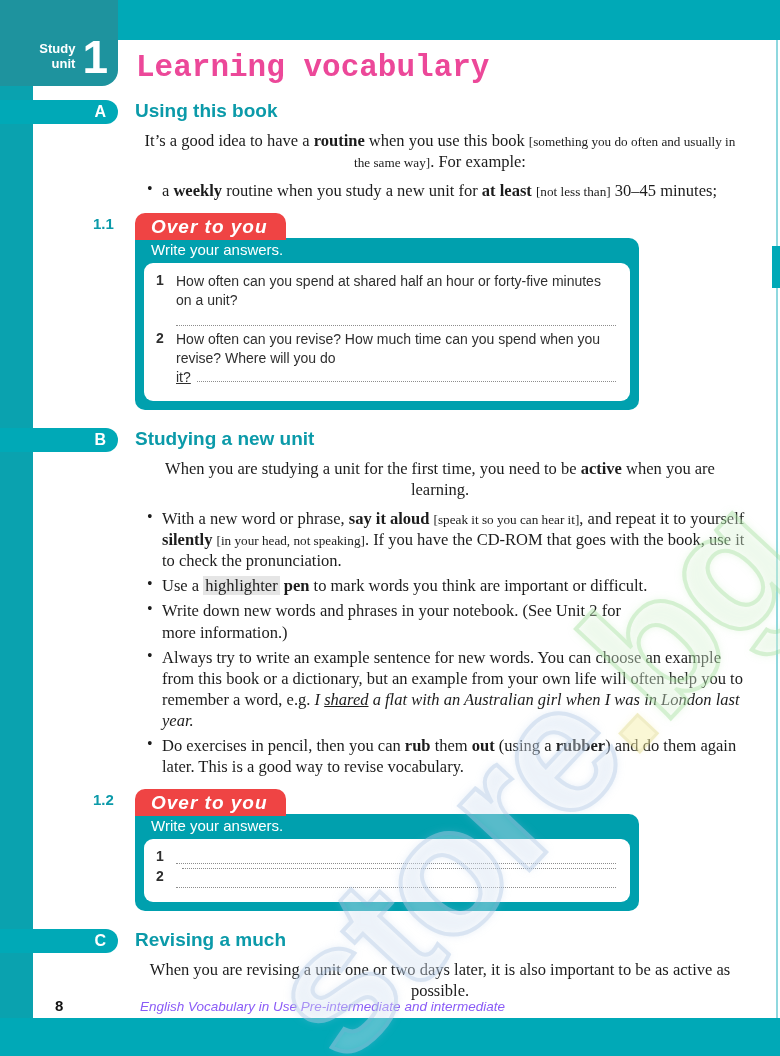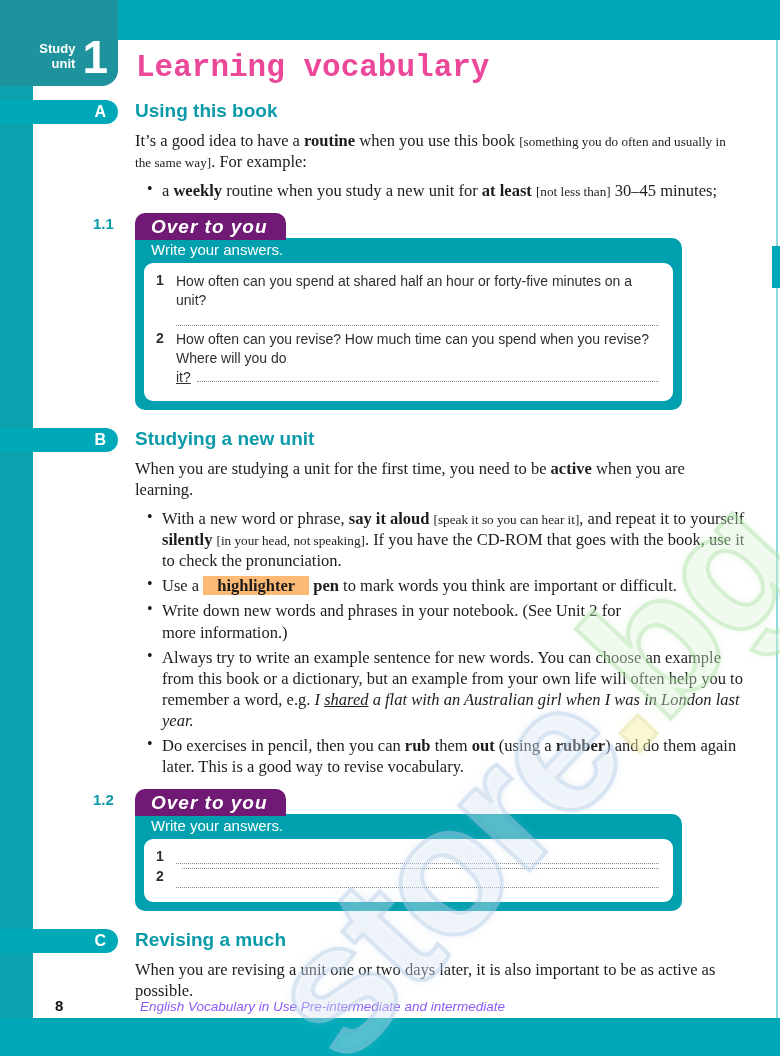--- a/index.html
+++ b/index.html
@@ -38,38 +38,38 @@
   .section-head { position:relative; height:26px; margin-bottom:4px; }
   .marker {
     position:absolute; left:0; top:0; width:118px; height:24px; background:#00a9b7;
     border-radius:0 12px 12px 0; color:#fff; font-family:"Liberation Sans", sans-serif;
     font-weight:bold; font-size:16px; text-align:right; padding:3px 12px 0 0;
   }
   .section-title {
     position:absolute; left:135px; top:0;
     font-family:"Liberation Sans", sans-serif; font-weight:bold; font-size:19px; color:#0b9aa9;
   }
-  .para { margin:4px 35px 8px 135px; font-size:16.5px; line-height:1.28; }
+  .para { margin:4px 35px 8px 135px; font-size:16.5px; line-height:1.28;text-align:center; }
   ul.bullets { list-style:none; margin:2px 30px 6px 135px; }
   ul.bullets li { position:relative; padding-left:27px; font-size:16.5px; line-height:1.28; margin-bottom:4px; }
   ul.bullets li::before { content:"\2022"; position:absolute; left:12px; top:-1px; font-size:16px; }
   .seg-b { font-weight:bold; }
   .seg-g { font-size:13.2px; }
   .seg-i { font-style:italic; }
   .seg-iu { font-style:italic; text-decoration:underline; }
-  .seg-hl { font-weight:bold; background:#fdba74; padding:0 14px; }
-
-  
-  .otu-wrap { position:relative; margin:12px 0 18px 135px; width:547px; }
+  .seg-hl { font-weight:normal; background:#e5e5e5; padding:0 2px; }
+
+  
+  .otu-wrap { position:relative; margin:12px 0 18px 135px; width:504px; }
   .otu-label {
     position:absolute; left:-42px; top:2px; font-family:"Liberation Sans", sans-serif;
     font-weight:bold; font-size:15px; color:#0b9aa9;
   }
   .otu-tab {
-    position:relative; z-index:2; display:inline-block; background:#701a75;
+    position:relative; z-index:2; display:inline-block; background:#ef4444;
     border-radius:10px 10px 0 0; padding:3px 18px 2px 16px; margin-left:0;
     font-family:"Liberation Sans", sans-serif; font-weight:bold; font-style:italic;
     font-size:19px; color:#fff; letter-spacing:1px;
   }
   .otu-body {
     background:#00a0ae; border-radius:0 10px 10px 10px; padding:3px 9px 9px 9px; margin-top:-2px;
   }
   .otu-instruction {
     font-family:"Liberation Sans", sans-serif; font-size:15px; color:#fff; padding:0 0 5px 7px;
   }

